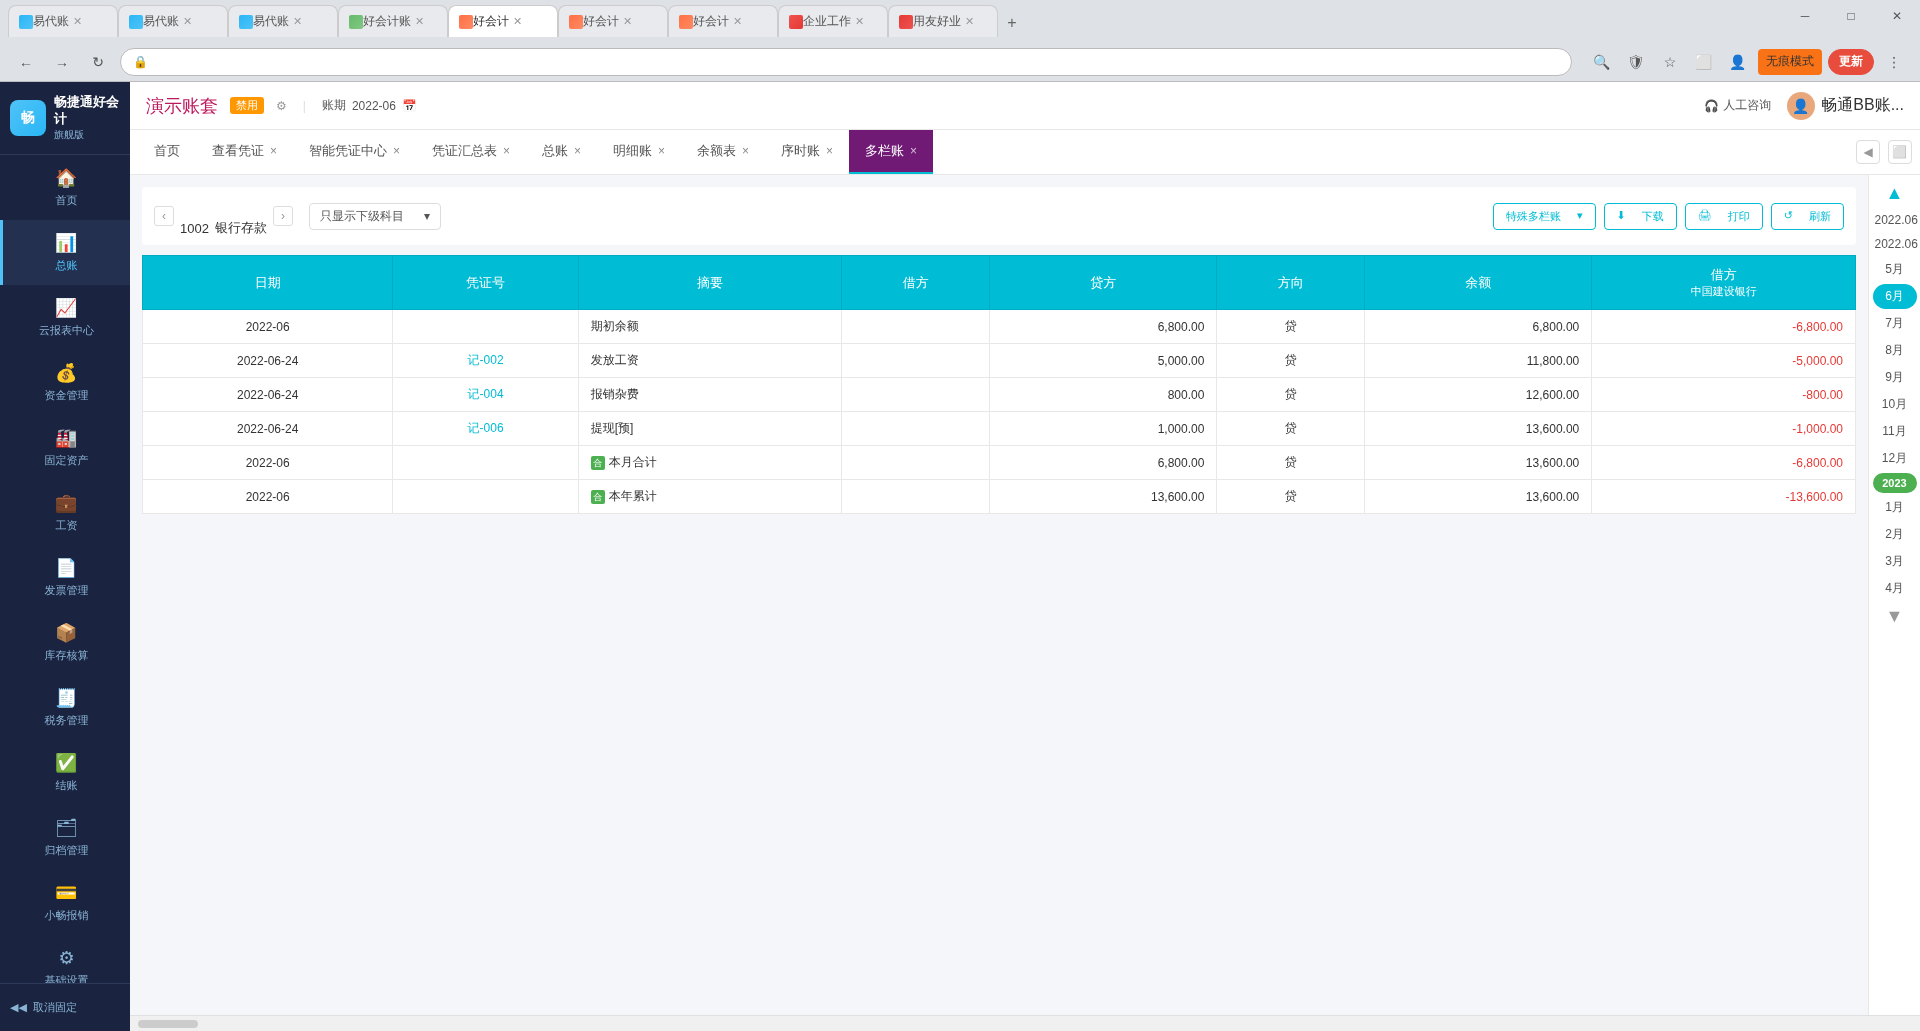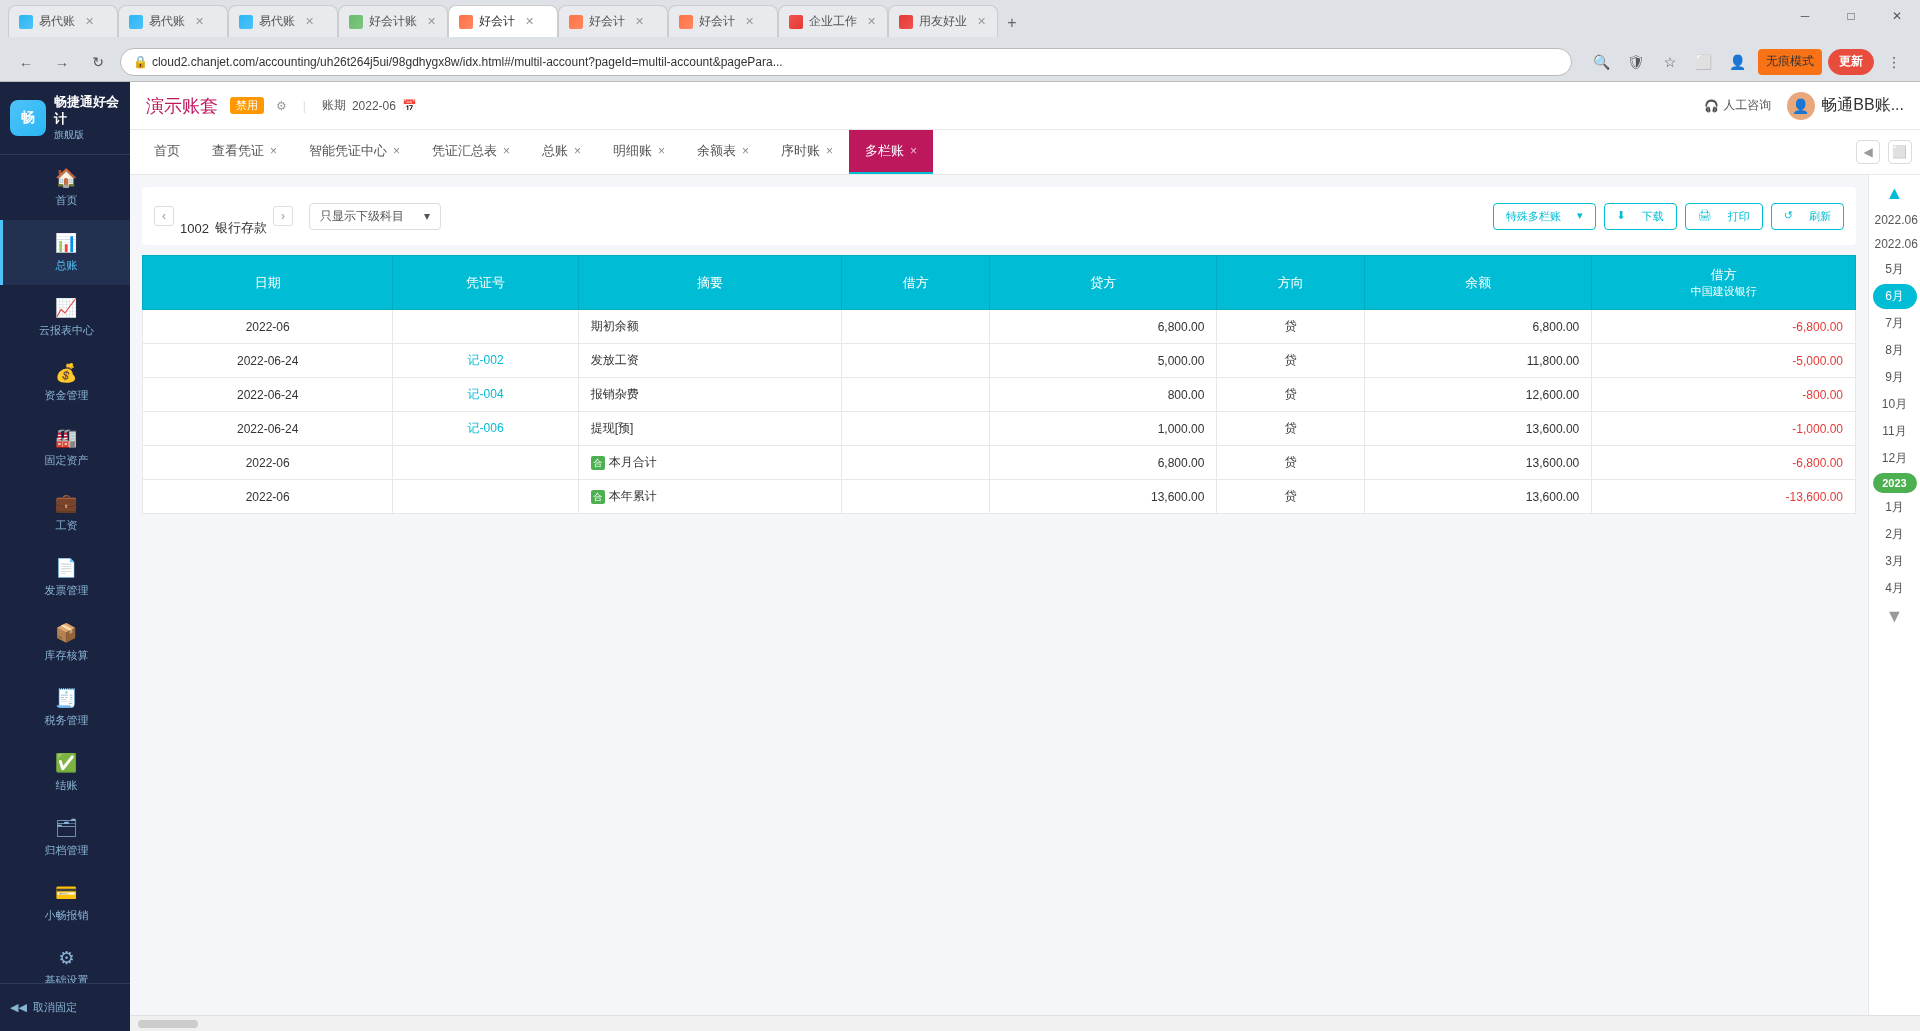--- a/index.html
+++ b/index.html
@@ -1,20 +1,20 @@
 <!DOCTYPE html>
 <html><head>
   <meta charset="utf-8">
   <style>
     * { box-sizing: border-box; margin: 0; padding: 0; }
     body { font-family: 'Microsoft YaHei', Arial, sans-serif; font-size: 12px; background: #f0f2f5; color: #333; overflow: hidden; height: 1031px; width: 1920px; }
 
     
     .browser-chrome { background: #dee1e6; height: 42px; display: flex; align-items: center; padding: 0 8px; gap: 0; }
-    .tab { display: flex; align-items: center; height: 32px; padding: 0 10px; background: #e8eaed; border-radius: 8px 8px 0 0; font-size: 12px; gap: 6px; cursor: pointer; min-width: 110px; border: 1px solid #ccc; border-bottom: none; color: #555; }
+    .tab { display: flex; align-items: center; height: 32px; padding: 0 10px; background: #e8eaed; border-radius: 8px 8px 0 0; font-size: 12px; cursor: pointer; min-width: 110px; border: 1px solid #ccc; border-bottom: none; color: #555; }
     .tab.active { background: #fff; color: #333; }
     .tab .tab-icon { width: 14px; height: 14px; border-radius: 2px; display: inline-block; }
     .tab .tab-close { color: #999; margin-left: 4px; font-size: 11px; cursor: pointer; }
     .tab-add { width: 28px; height: 28px; display: flex; align-items: center; justify-content: center; cursor: pointer; color: #666; font-size: 16px; border-radius: 50%; }
 
     
     .address-bar-row { background: #dee1e6; height: 40px; display: flex; align-items: center; padding: 0 12px; gap: 8px; border-bottom: 1px solid #bbb; }
     .nav-btn { width: 28px; height: 28px; display: flex; align-items: center; justify-content: center; cursor: pointer; border-radius: 50%; color: #555; font-size: 14px; }
     .address-input { flex: 1; height: 28px; border-radius: 14px; background: #fff; border: 1px solid #bbb; padding: 0 12px; font-size: 12px; color: #333; display: flex; align-items: center; overflow: hidden; white-space: nowrap; text-overflow: ellipsis; }
     .browser-actions { display: flex; align-items: center; gap: 6px; margin-left: 8px; }
@@ -50,21 +50,21 @@
     .top-bar-period { display: flex; align-items: center; gap: 6px; font-size: 12px; color: #555; }
     .top-bar-right { margin-left: auto; display: flex; align-items: center; gap: 16px; }
     .consultant-btn { display: flex; align-items: center; gap: 4px; font-size: 12px; color: #555; cursor: pointer; }
     .user-info { display: flex; align-items: center; gap: 6px; cursor: pointer; }
     .user-avatar { width: 28px; height: 28px; border-radius: 50%; background: #e8a87c; display: flex; align-items: center; justify-content: center; overflow: hidden; }
     .user-name { font-size: 16px; color: #333; }
 
     
     .sub-nav { background: #fff; display: flex; align-items: center; border-bottom: 1px solid #e8e8e8; flex-shrink: 0; padding-left: 8px; }
     .sub-tab { padding: 0 16px; height: 44px; display: flex; align-items: center; font-size: 13px; color: #555; cursor: pointer; border-bottom: 2px solid transparent; white-space: nowrap; }
-    .sub-tab.active { color: #fff; background: #be185d; border-bottom-color: #00bcd4; }
+    .sub-tab.active { color: #fff; background: #701a75; border-bottom-color: #00bcd4; }
     .sub-tab .tab-x { margin-left: 6px; font-size: 12px; opacity: 0.7; }
     .sub-nav-right { margin-left: auto; display: flex; align-items: center; padding-right: 8px; gap: 8px; }
     .nav-collapse-btn { width: 24px; height: 24px; border: 1px solid #ddd; border-radius: 4px; display: flex; align-items: center; justify-content: center; cursor: pointer; color: #999; }
 
     
     .ledger-area { flex: 1; display: flex; overflow: hidden; }
     .ledger-main { flex: 1; overflow: auto; padding: 12px; }
 
     
     .ledger-controls { display: flex; align-items: center; gap: 8px; margin-bottom: 10px; background: #fff; padding: 8px 12px; border-radius: 4px; }
@@ -168,21 +168,20 @@
     <div class="win-btn close-win">✕</div>
   </div>
 </div>
 
 <div class="address-bar-row">
   <div class="nav-btn">←</div>
   <div class="nav-btn">→</div>
   <div class="nav-btn">↻</div>
   <div class="address-input">
     <span style="color:#999;margin-right:4px;">🔒</span>
-    <span style="font-size:12px;overflow:hidden;text-overflow:ellipsis;white-space:nowrap;max-width:900px;">cloud2.chanjet.com/accounting/uh26t264j5ui/98gdhygx8w/idx.html#/multil-account?pageId=multil-account&amp;pagePara...</span>
   </div>
   <div class="browser-actions">
     <div class="nav-btn">🔍</div>
     <div class="nav-btn">🛡</div>
     <div class="nav-btn">☆</div>
     <div class="nav-btn">⬜</div>
     <div class="nav-btn">👤</div>
     <div class="no-trace">
       <span>无痕模式</span>
     </div>

